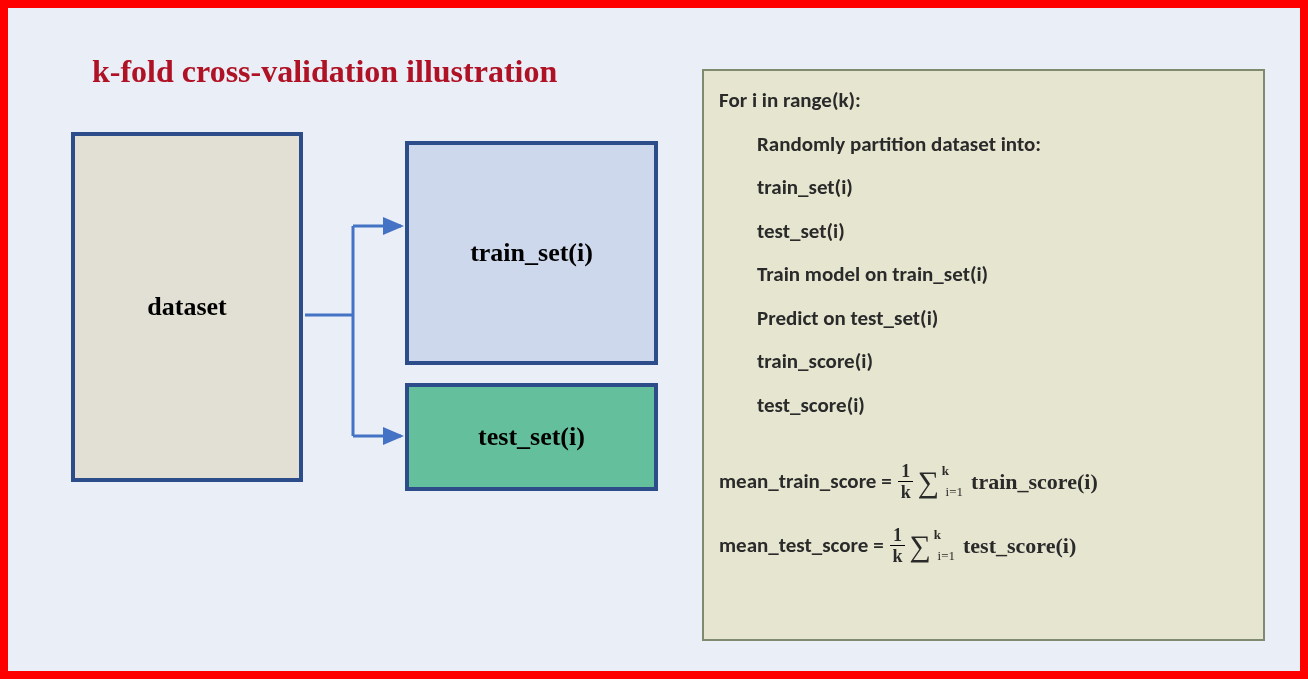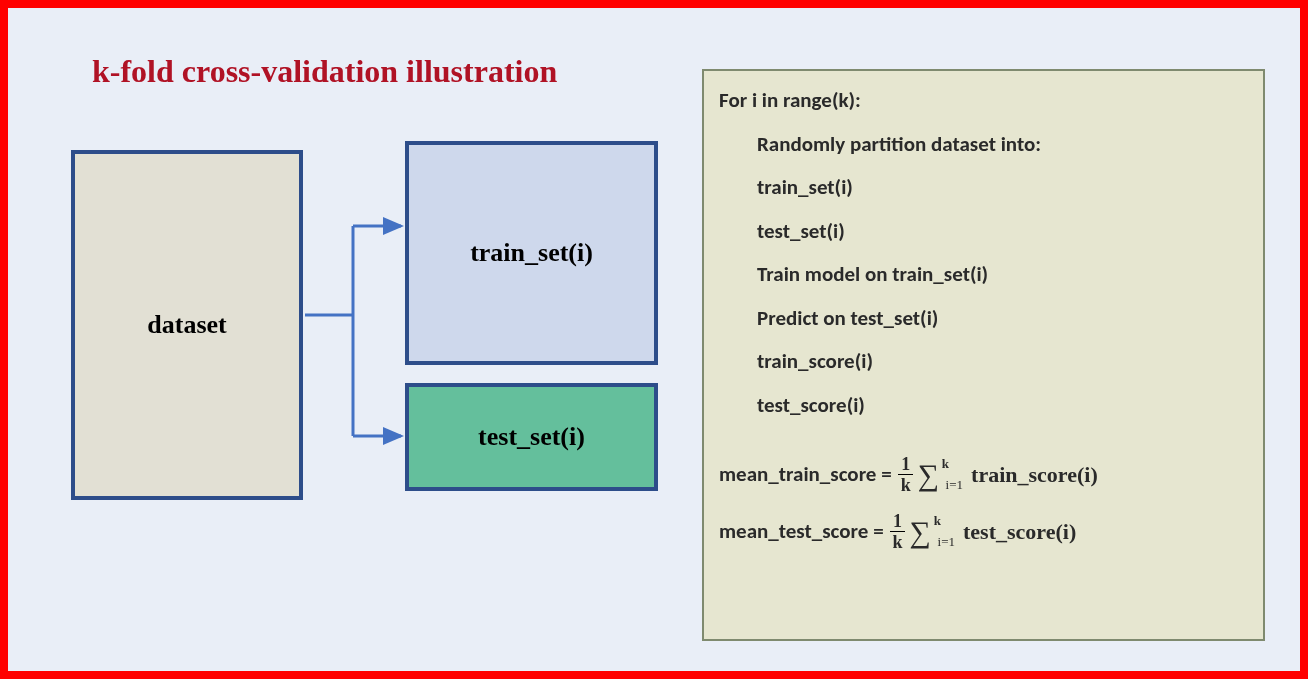--- a/index.html
+++ b/index.html
@@ -34,21 +34,21 @@
     display: flex;
     align-items: center;
     justify-content: center;
     font-weight: bold;
     font-size: 26px;
     color: #000;
     font-family: "Times New Roman", Times, serif;
   }
   .dataset-box {
     left: 63px;
-    top: 142px;
+    top: 124px;
     width: 232px;
     height: 350px;
     background: #e2e0d4;
   }
   .train-box {
     left: 397px;
     top: 133px;
     width: 253px;
     height: 224px;
     background: #ced8ec;
@@ -74,21 +74,21 @@
     font-size: 21px;
     line-height: 1.5;
     color: #2a2a2a;
     font-weight: 600;
   }
   .indent {
     padding-left: 38px;
     margin-top: 12px;
   }
   .formula-line {
-    margin-top: 18px;
+    margin-top: 25px;
     display: flex;
     align-items: center;
     flex-wrap: nowrap;
     font-family: Calibri, Arial, sans-serif;
   }
   .formula-lhs {
     font-weight: 600;
   }
   .frac {
     display: inline-flex;

